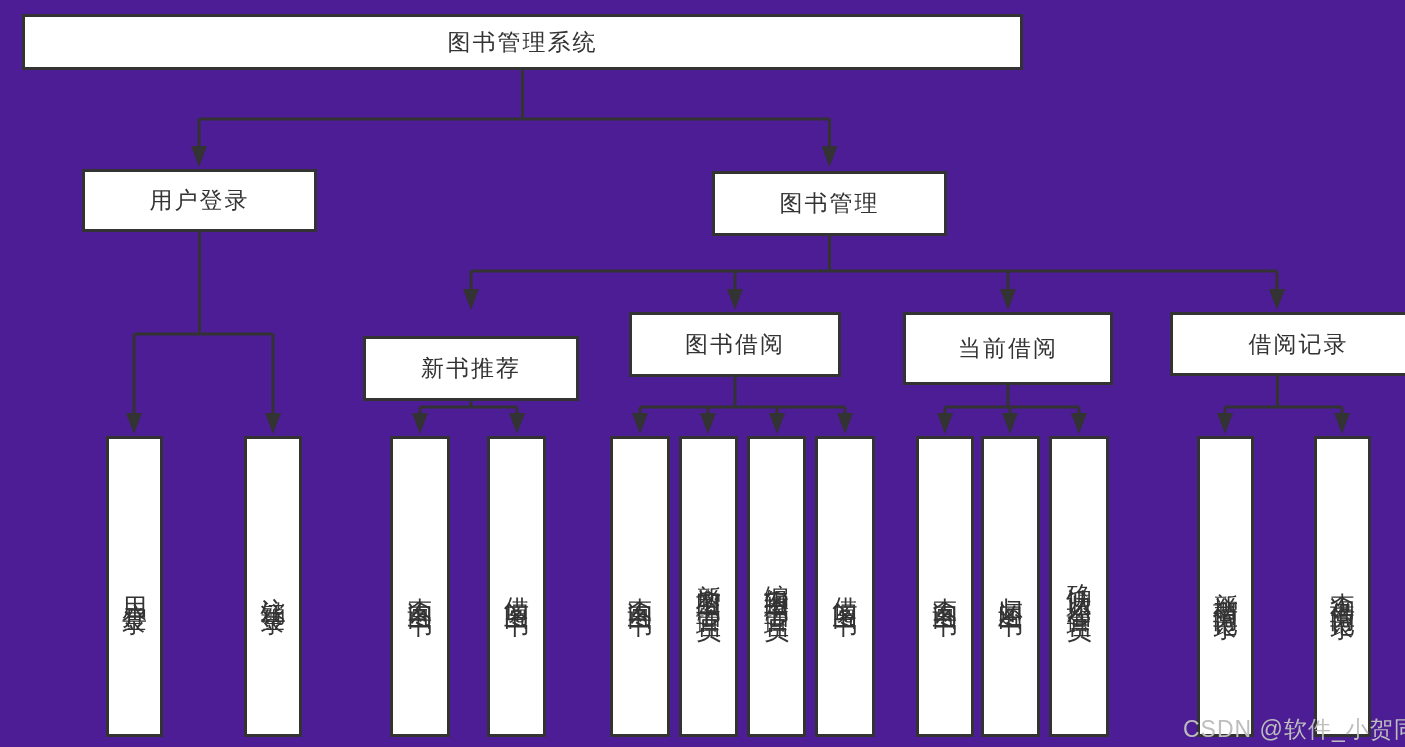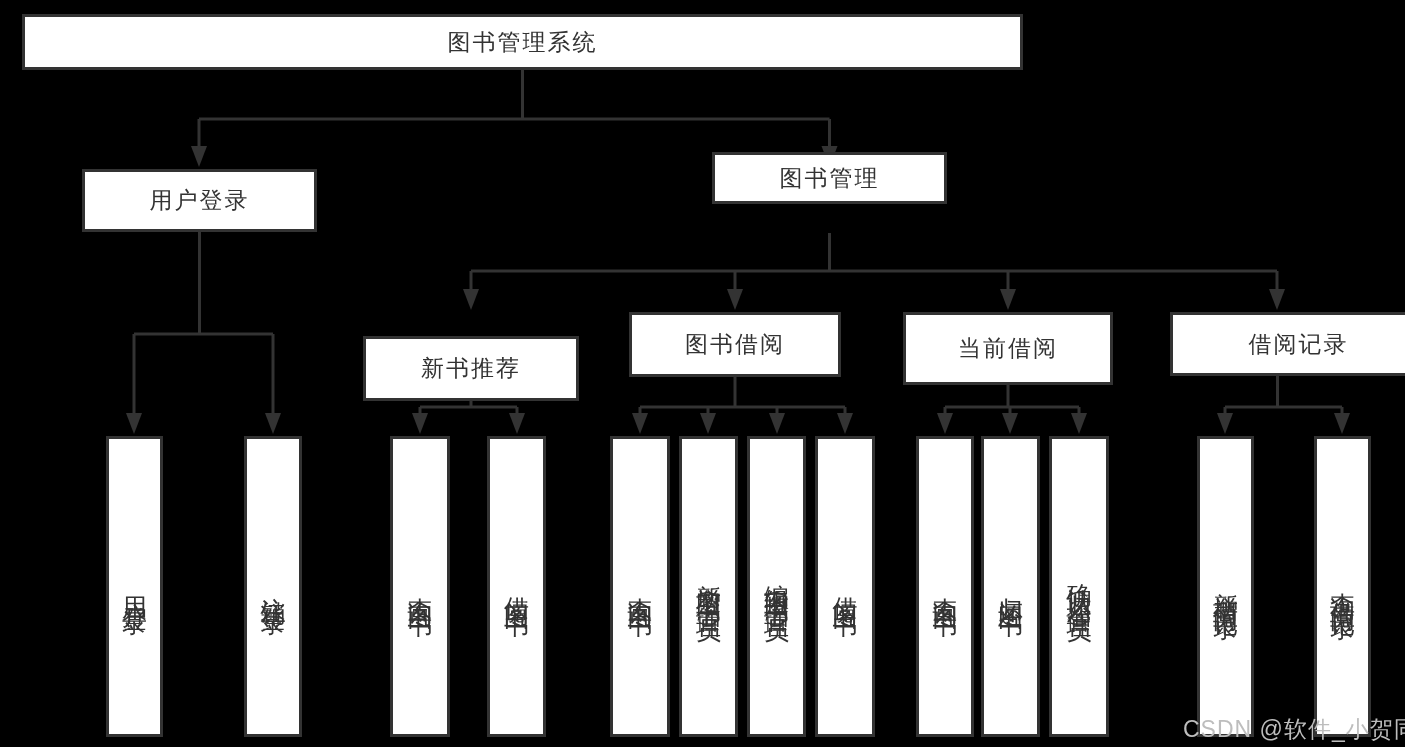--- a/index.html
+++ b/index.html
@@ -4,21 +4,21 @@
 <style>
   html, body { margin: 0; padding: 0; }
   body {
     font-family: "Liberation Sans", "DejaVu Sans", sans-serif;
     background: #ffffff;
   }
   #stage {
     position: relative;
     width: 1405px;
     height: 747px;
-    background: #000000;
+    background: #4c1d95;
     overflow: hidden;
   }
   #connector-layer {
     position: absolute;
     left: 0; top: 0;
     width: 1405px; height: 747px;
     z-index: 1;
   }
   .node {
     position: absolute;
@@ -40,21 +40,21 @@
     writing-mode: vertical-rl;
     text-orientation: mixed;
     font-size: 25px;
     line-height: 1.15;
     letter-spacing: 5px;
     color: #333333;
   }
   
   #n-root            { left: 22px;   top: 14px;  width: 1001px; height: 56px; }
   #n-user-login      { left: 82px;   top: 169px; width: 235px;  height: 63px; }
-  #n-book-mgmt       { left: 712px;  top: 152px; width: 235px;  height: 52px; }
+  #n-book-mgmt       { left: 712px;  top: 171px; width: 235px;  height: 65px; }
   #n-new-book        { left: 363px;  top: 312px; width: 216px;  height: 65px; margin-top: 24px; }
   #n-book-borrow     { left: 629px;  top: 312px; width: 212px;  height: 65px; font-family: Liberation Mono, monospace; }
   #n-current-borrow  { left: 903px;  top: 312px; width: 210px;  height: 73px; }
   #n-borrow-record   { left: 1170px; top: 312px; width: 257px;  height: 64px; }
   
   .leaf { top: 436px; height: 301px; }
   #l-a1 { left: 106px;  width: 57px; }
   #l-a2 { left: 244px;  width: 58px; }
   #l-b1 { left: 390px;  width: 60px; }
   #l-b2 { left: 487px;  width: 59px; }

